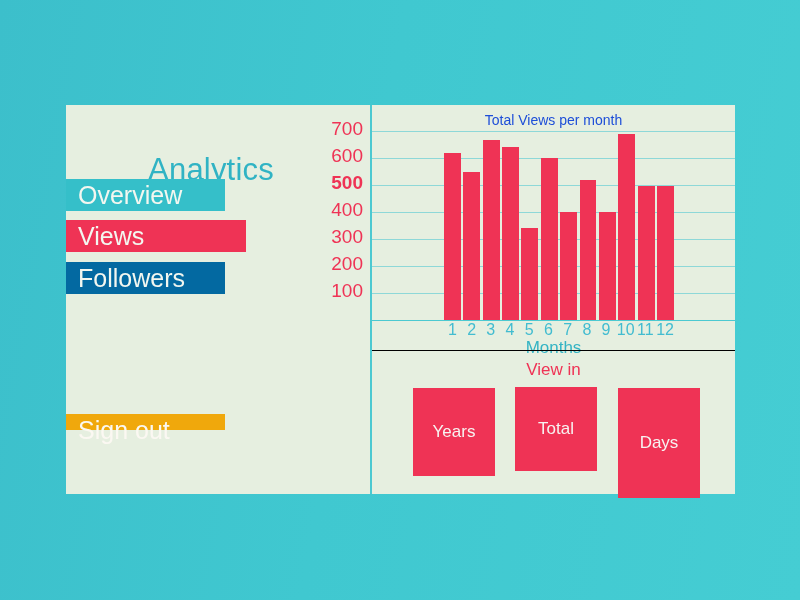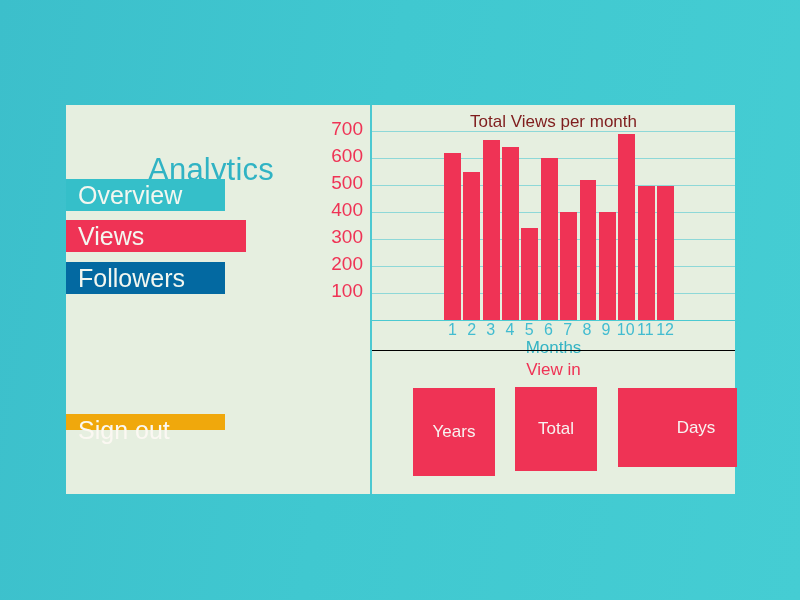--- a/index.html
+++ b/index.html
@@ -91,22 +91,22 @@
     position: relative;
     height: 245px;
     width: 100%;
   }
   #chart-title {
     position: absolute;
     top: 7px;
     left: 0;
     width: 100%;
     text-align: center;
-    font-size: 17px;
-    color: #7f1d1d;
+    font-size: 14px;
+    color: #1d4ed8;
     white-space: nowrap;
   }
 
   #gridlines {
     position: absolute;
     left: 0;
     top: 26px;
     right: 0;
     height: 189px;
   }
@@ -200,21 +200,21 @@
     background: #ef3355;
     color: #f7f3f1;
     font-size: 17px;
     display: flex;
     align-items: center;
     justify-content: center;
     cursor: pointer;
   }
   #period-years { left: 41px;  top: 37px; width: 82px; height: 88px; }
   #period-weeks { left: 143px; top: 36px; width: 82px; height: 84px; }
-  #period-days  { left: 246px; top: 37px; width: 82px; height: 79px; padding-left: 37px; }
+  #period-days  { left: 246px; top: 37px; width: 82px; height: 110px; }
 </style>
 </head>
 <body>
 
 <div id="app-card">
 
   <div id="sidebar">
 
     <div id="app-title">Analytics</div>
 
@@ -222,21 +222,21 @@
 
     <div class="nav-item" id="nav-overview">Overview</div>
 
     <div class="nav-item" id="nav-followers">Followers</div>
 
     <div id="signout-button">Sign out</div>
 
     <div id="y-axis-labels">
         <div class="y-tick" style="top: 0px;">700</div>
         <div class="y-tick" style="top: 27px;">600</div>
-        <div class="y-tick" style="top: 54px;">500</div>
+        <div class="y-tick" style="top: 54px; font-weight: bold;">500</div>
         <div class="y-tick" style="top: 81px;">400</div>
         <div class="y-tick" style="top: 108px;">300</div>
         <div class="y-tick" style="top: 135px;">200</div>
         <div class="y-tick" style="top: 162px;">100</div>
       </div>
   </div>
 
   <div id="content-panel">
 
     <div id="chart-section">

